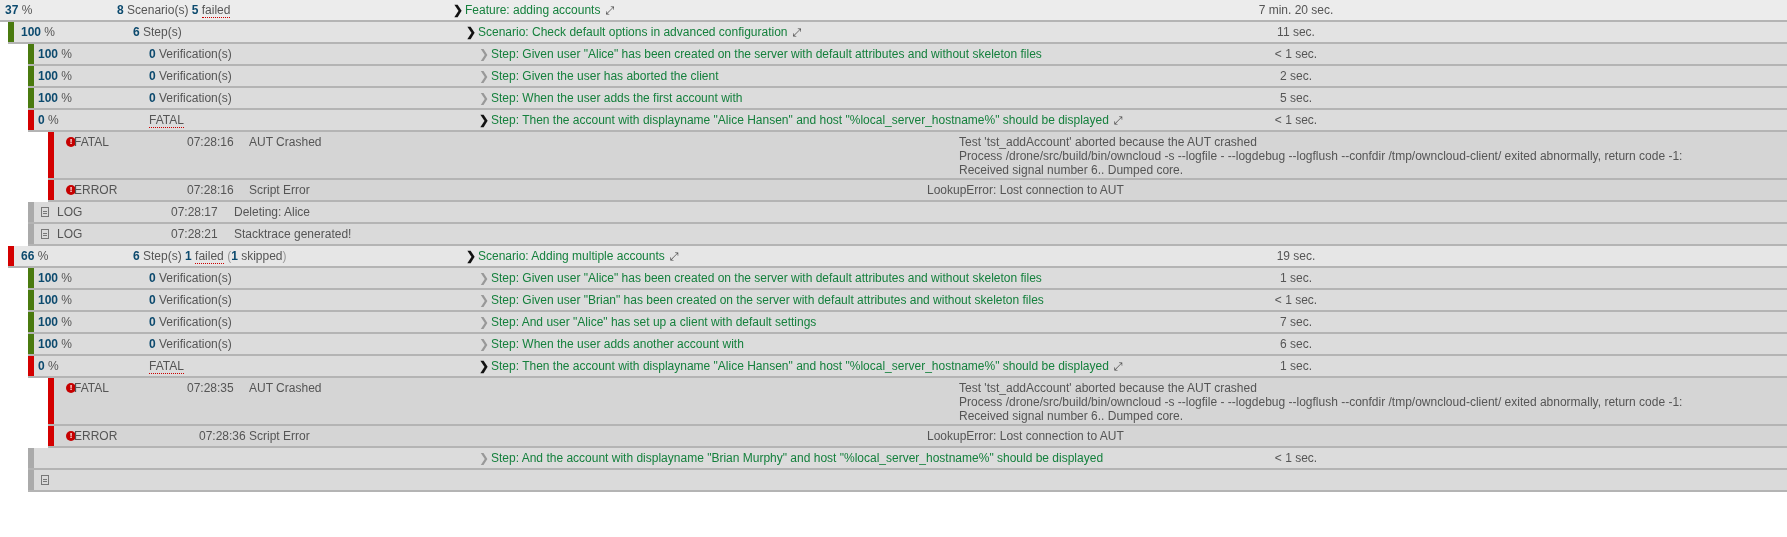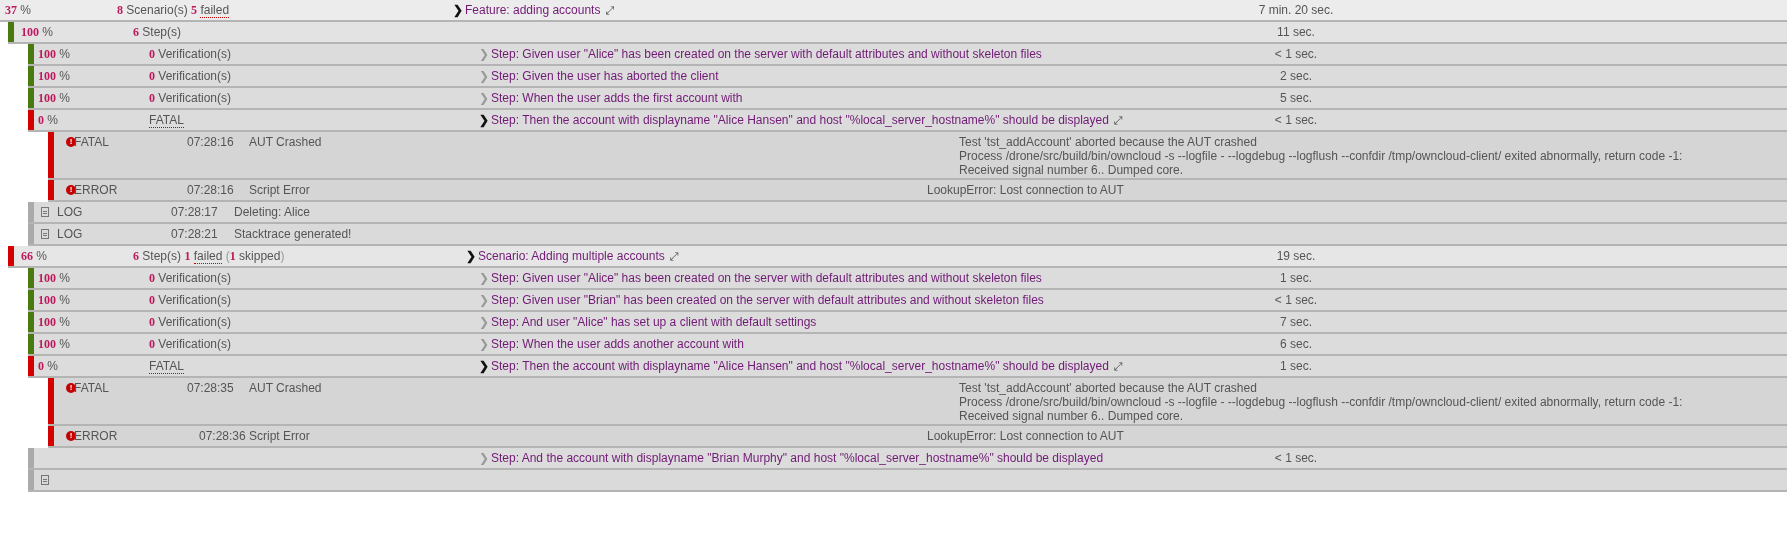--- a/index.html
+++ b/index.html
@@ -7,25 +7,25 @@
   .report { position:relative; width:1787px; }
   .row { position:relative; height:20px; border-bottom:2px solid #b4b4b4; box-sizing:content-box; white-space:nowrap; }
   .row > span, .row > div { position:absolute; top:3px; }
   .bar { position:absolute; top:0; bottom:0; width:6px; }
   .bg-feature { background:#ececec; }
   .bg-scenario { background:#e3e3e3; }
   .bg-step { background:#dcdcdc; }
   .bg-msg { background:#d5d5d5; }
   .bg-log { background:#dadada; }
   .bg-scn-hl { background:#e6e6e6; }
-  b { color:#be185d; font-weight:bold;font-family:Liberation Serif, serif; }
+  b { color:#0c4a6e; font-weight:bold; }
   .failed-u { border-bottom:1px dotted #c00; padding-bottom:0; }
   .chev { color:#111; font-weight:bold; display:inline-block; width:12px; font-size:12px; }
   .chev-light { color:#999; font-weight:normal; display:inline-block; width:12px; font-size:12px; }
-  .title { color:#701a75; }
+  .title { color:#15803d; }
   .expand { display:inline-block; margin-left:5px; color:#444; font-size:11px; }
   .dur { text-align:center; width:120px; }
   .err-icon { display:inline-block; width:10px; height:10px; border-radius:50%; background:#c60000; color:#fff; font-size:8px; font-weight:bold; text-align:center; line-height:10px; }
   .log-icon { display:inline-block; width:8px; height:10px; border:1px solid #777; box-sizing:border-box; position:relative; }
   .log-icon::before { content:""; position:absolute; left:1px; right:1px; top:3px; height:1px; background:#777; box-shadow:0 2px 0 #777; }
   .detail { line-height:14px;margin-left:32px; }
   .green { background:#4a7a0f; }
   .red { background:#d40000; }
   .gray { background:#aaaaaa; }
 </style>
@@ -38,20 +38,21 @@
     <span style="left:5px"><b>37</b> <span>%</span></span>
     <span style="left:117px"><b>8</b> <span>Scenario(s)</span> <b>5</b> <span class="failed-u">failed</span></span>
     <span style="left:453px"><span class="chev">❯</span><span class="title">Feature: adding accounts</span><span class="expand">⤢</span></span>
     <span class="dur" style="left:1236px">7 min. 20 sec.</span>
   </div>
 
   <div class="row bg-scenario" style="margin-left:8px">
     <div class="bar green" style="left:0;top:0"></div>
     <span style="left:13px"><b>100</b> %</span>
     <span style="left:125px"><b>6</b> <span>Step(s)</span></span>
+    <span style="left:458px"><span class="chev">❯</span><span class="title">Scenario: Check default options in advanced configuration</span><span class="expand">⤢</span></span>
     <span class="dur" style="left:1228px">11 sec.</span>
   </div>
 
 
   <div class="row bg-step" style="margin-left:28px">
     <div class="bar green" style="left:0;top:0"></div>
     <span style="left:10px"><b>100</b> %</span>
     <span style="left:121px"><b>0</b> <span>Verification(s)</span></span>
     <span style="left:451px"><span class="chev-light">❯</span><span class="title">Step: Given user "Alice" has been created on the server with default attributes and without skeleton files</span></span>
     <span class="dur" style="left:1208px">&lt; 1 sec.</span>

